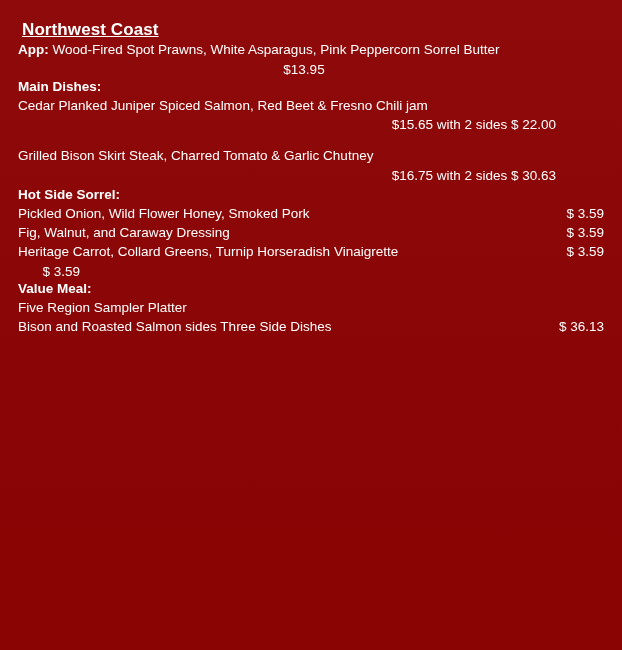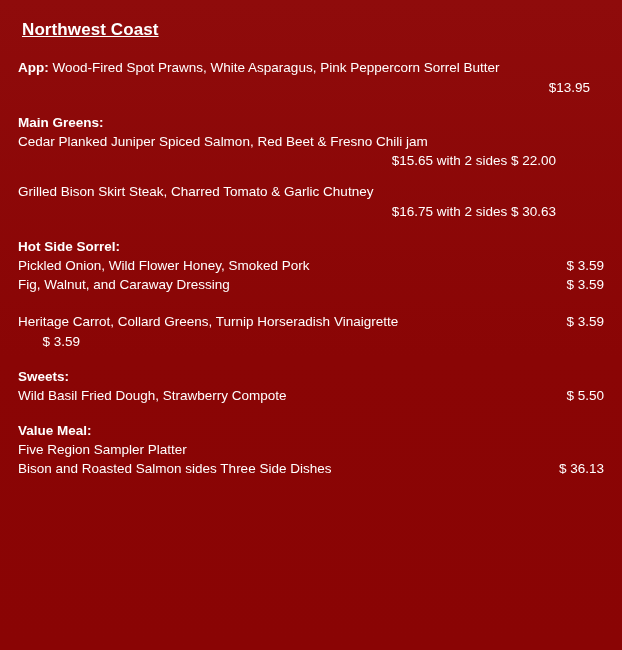--- a/index.html
+++ b/index.html
@@ -23,21 +23,20 @@
     background: linear-gradient(to bottom, #8f0b0b 0%, #8a0505 55%, #8a0404 100%);
   }
   .menu-title {
     font-size: 17px;
     font-weight: bold;
     text-decoration: underline;
     letter-spacing: 0.1px;
     margin: 6px 0 0 4px;
   }
   .section {
-    margin-top: 18px;
   }
   .section-heading {
     font-size: 13.5px;
     font-weight: bold;
     margin-bottom: 2px;
   }
   .row {
     display: flex;
     align-items: flex-end;
     justify-content: space-between;
@@ -50,21 +49,21 @@
   }
   .row .price {
     flex: 0 0 auto;
     white-space: pre;
     text-align: right;
   }
   
   .price-line {
     font-size: 13.5px;
     line-height: 1.42;
-    text-align: right;
+    text-align: center;
     padding-right: 14px;
   }
   .price-line.indent-mid {
     text-align: right;
     padding-right: 48px;
   }
   .price-col {
     width: 62px;
     text-align: left;
   }
@@ -91,21 +90,21 @@
 
   <div class="section">
     <div class="app-row">
       <b>App:</b>
       <span>Wood-Fired Spot Prawns, White Asparagus, Pink Peppercorn Sorrel Butter</span>
     </div>
     <div class="price-line">$13.95</div>
   </div>
 
   <div class="section">
-    <div class="section-heading">Main Greens:</div>
+    <div class="section-heading">Main Dishes:</div>
     <div class="dish-block">
       <div class="item">Cedar Planked Juniper Spiced Salmon, Red Beet &amp; Fresno Chili jam</div>
       <div class="price-line indent-mid">$15.65 with 2 sides $ 22.00</div>
     </div>
     <div class="spacer-sm"></div>
     <div class="dish-block">
       <div class="item">Grilled Bison Skirt Steak, Charred Tomato &amp; Garlic Chutney</div>
       <div class="price-line indent-mid">$16.75 with 2 sides $ 30.63</div>
     </div>
   </div>
@@ -125,27 +124,20 @@
   <div class="section">
     <div class="row">
       <span class="desc">Heritage Carrot, Collard Greens, Turnip Horseradish Vinaigrette</span>
       <span class="price price-col">$ 3.59</span>
     </div>
     <div class="row">
       <span class="price price-col">$ 3.59</span>
     </div>
   </div>
 
-  <div class="section">
-    <div class="section-heading">Sweets:</div>
-    <div class="row">
-      <span class="desc">Wild Basil Fried Dough, Strawberry Compote</span>
-      <span class="price price-col">$ 5.50</span>
-    </div>
-  </div>
 
   <div class="section">
     <div class="section-heading">Value Meal:</div>
     <div class="row">
       <span class="desc">Five Region Sampler Platter</span>
       <span class="price price-col"></span>
     </div>
     <div class="row">
       <span class="desc">Bison and Roasted Salmon  sides Three Side Dishes</span>
       <span class="price price-col">$ 36.13</span>

